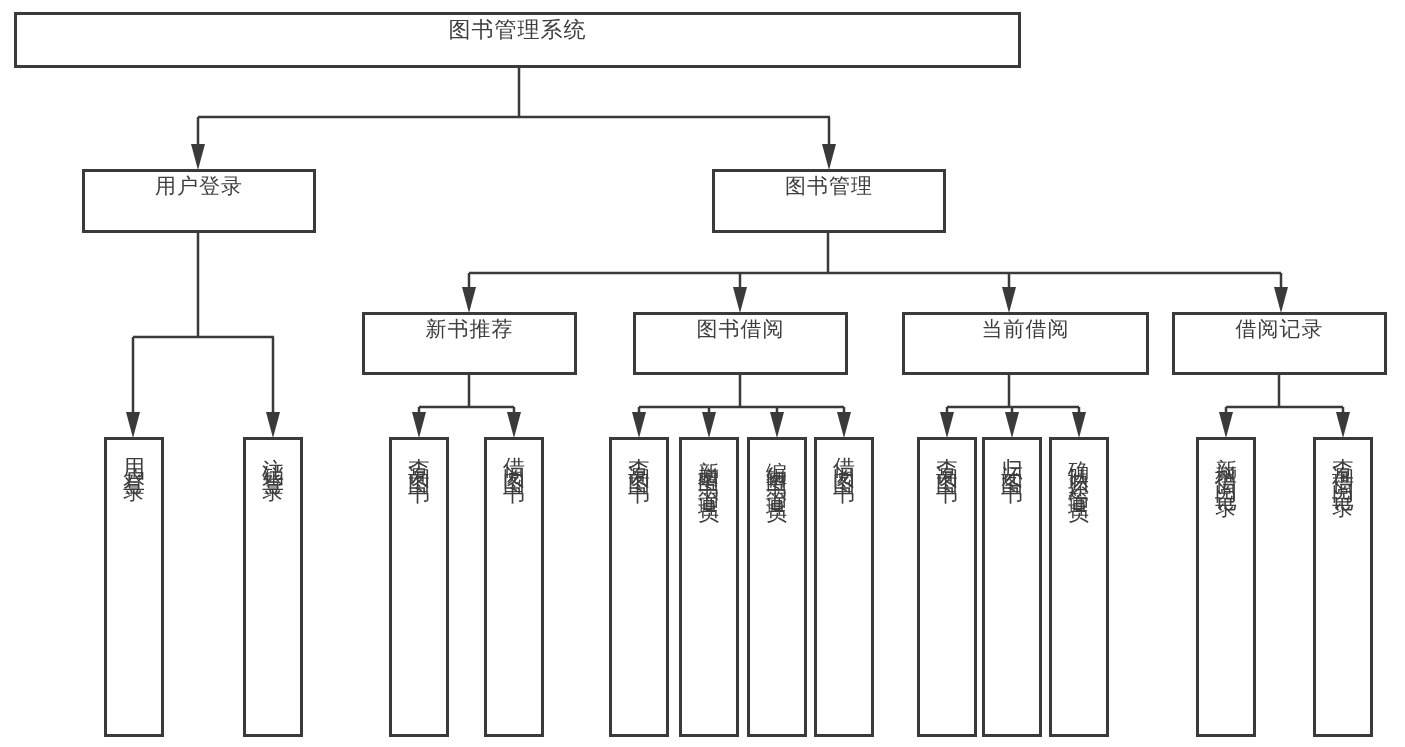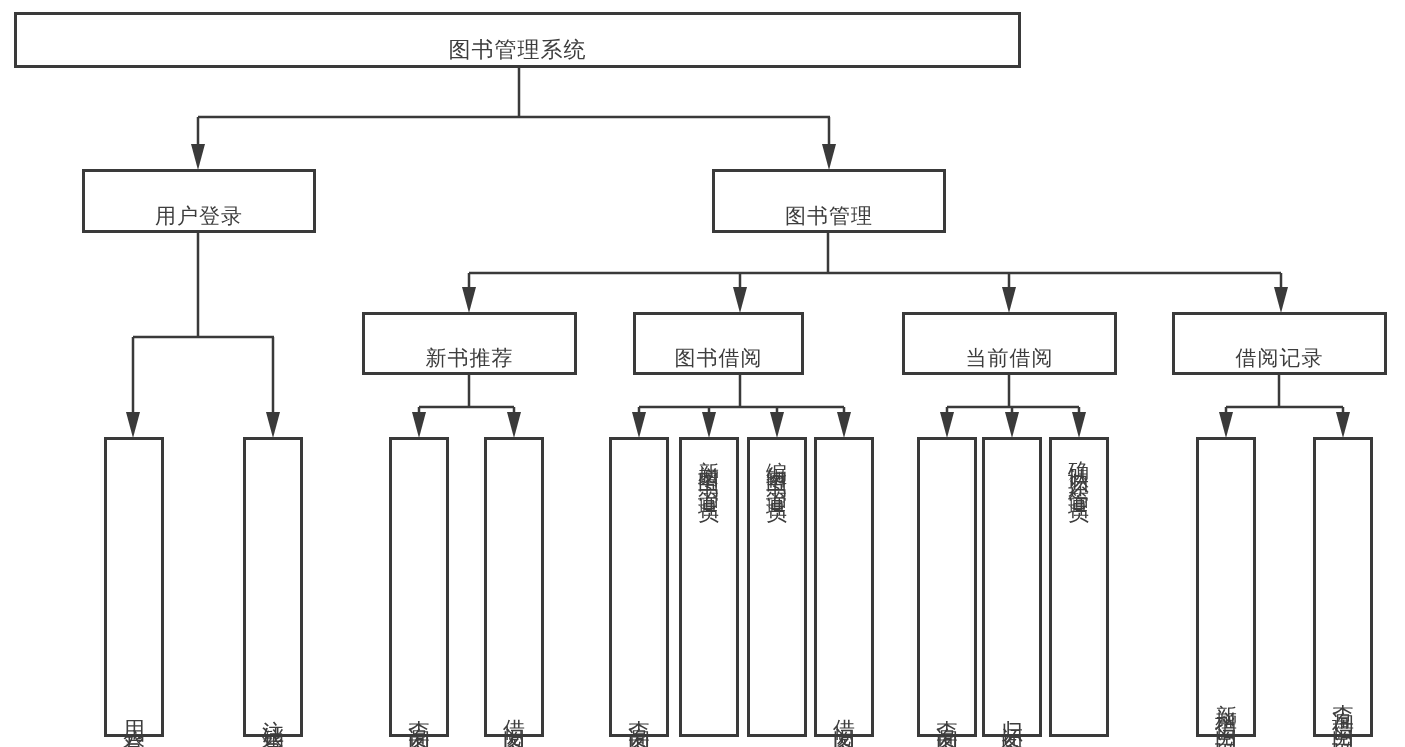--- a/index.html
+++ b/index.html
@@ -11,21 +11,21 @@
     overflow:hidden;
   }
   .connectors{position:absolute;left:0;top:0;width:1405px;height:747px;}
   .box{
     position:absolute;
     box-sizing:border-box;
     border:3px solid #3a3a3a;
     background:#ffffff;
     color:#3d3d3d;
     display:flex;
-    align-items:flex-end;
+    align-items:flex-start;
     justify-content:center;
     font-size:21px;
     letter-spacing:1px;
     white-space:nowrap;
   }
   .box.title{font-size:22px;}
   .vbox{
     white-space:normal;
   }
   .vbox .vtext{
@@ -120,24 +120,24 @@
   <div class="box" style="left:82px;top:169px;width:234px;height:64px;">
     <span>用户登录</span>
   </div>
   <div class="box" style="left:362px;top:312px;width:215px;height:63px;">
     <span>新书推荐</span>
   </div>
 
   <div class="box" style="left:712px;top:169px;width:234px;height:64px;">
     <span>图书管理</span>
   </div>
-  <div class="box" style="left:633px;top:312px;width:171px;height:63px;">
+  <div class="box" style="left:633px;top:312px;width:215px;height:63px;">
     <span>图书借阅</span>
   </div>
-  <div class="box" style="left:902px;top:312px;width:215px;height:63px;">
+  <div class="box" style="left:902px;top:312px;width:247px;height:63px;">
     <span>当前借阅</span>
   </div>
   <div class="box" style="left:1172px;top:312px;width:215px;height:63px;">
     <span>借阅记录</span>
   </div>
 
   <div class="box vbox" style="left:104px;top:437px;width:60px;height:300px;">
     <span class="vtext">用户登录</span>
   </div>
   <div class="box vbox" style="left:243px;top:437px;width:60px;height:300px;">

